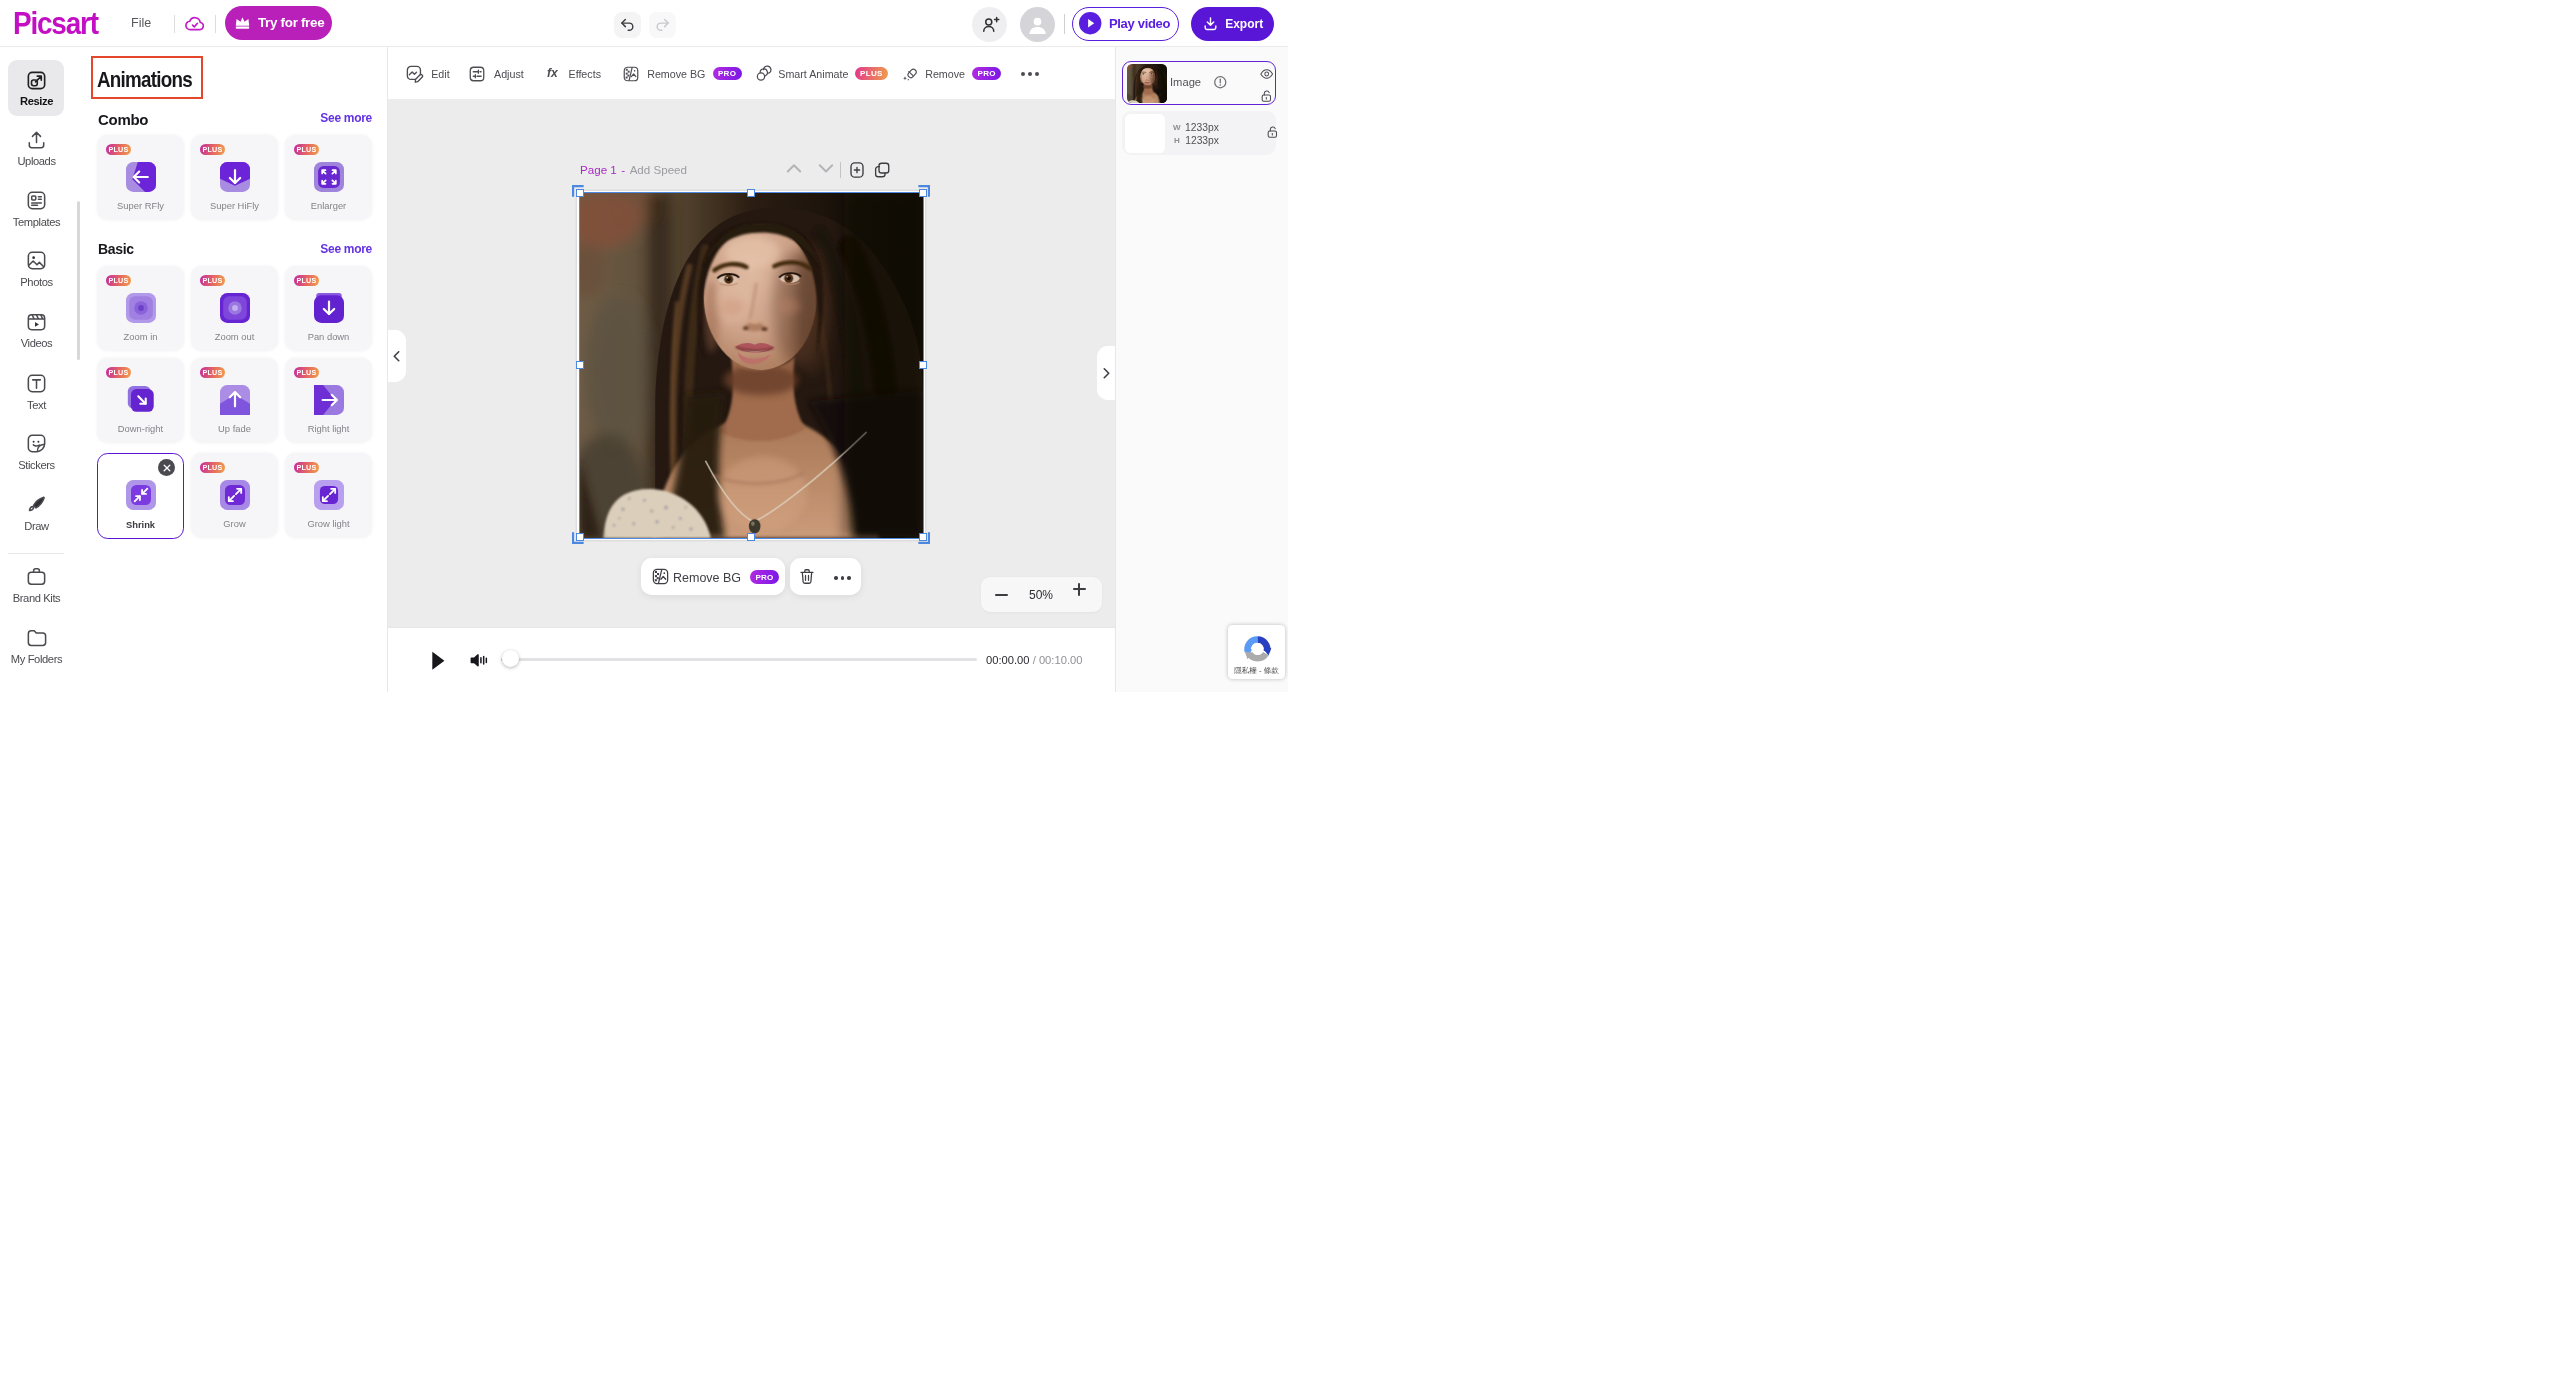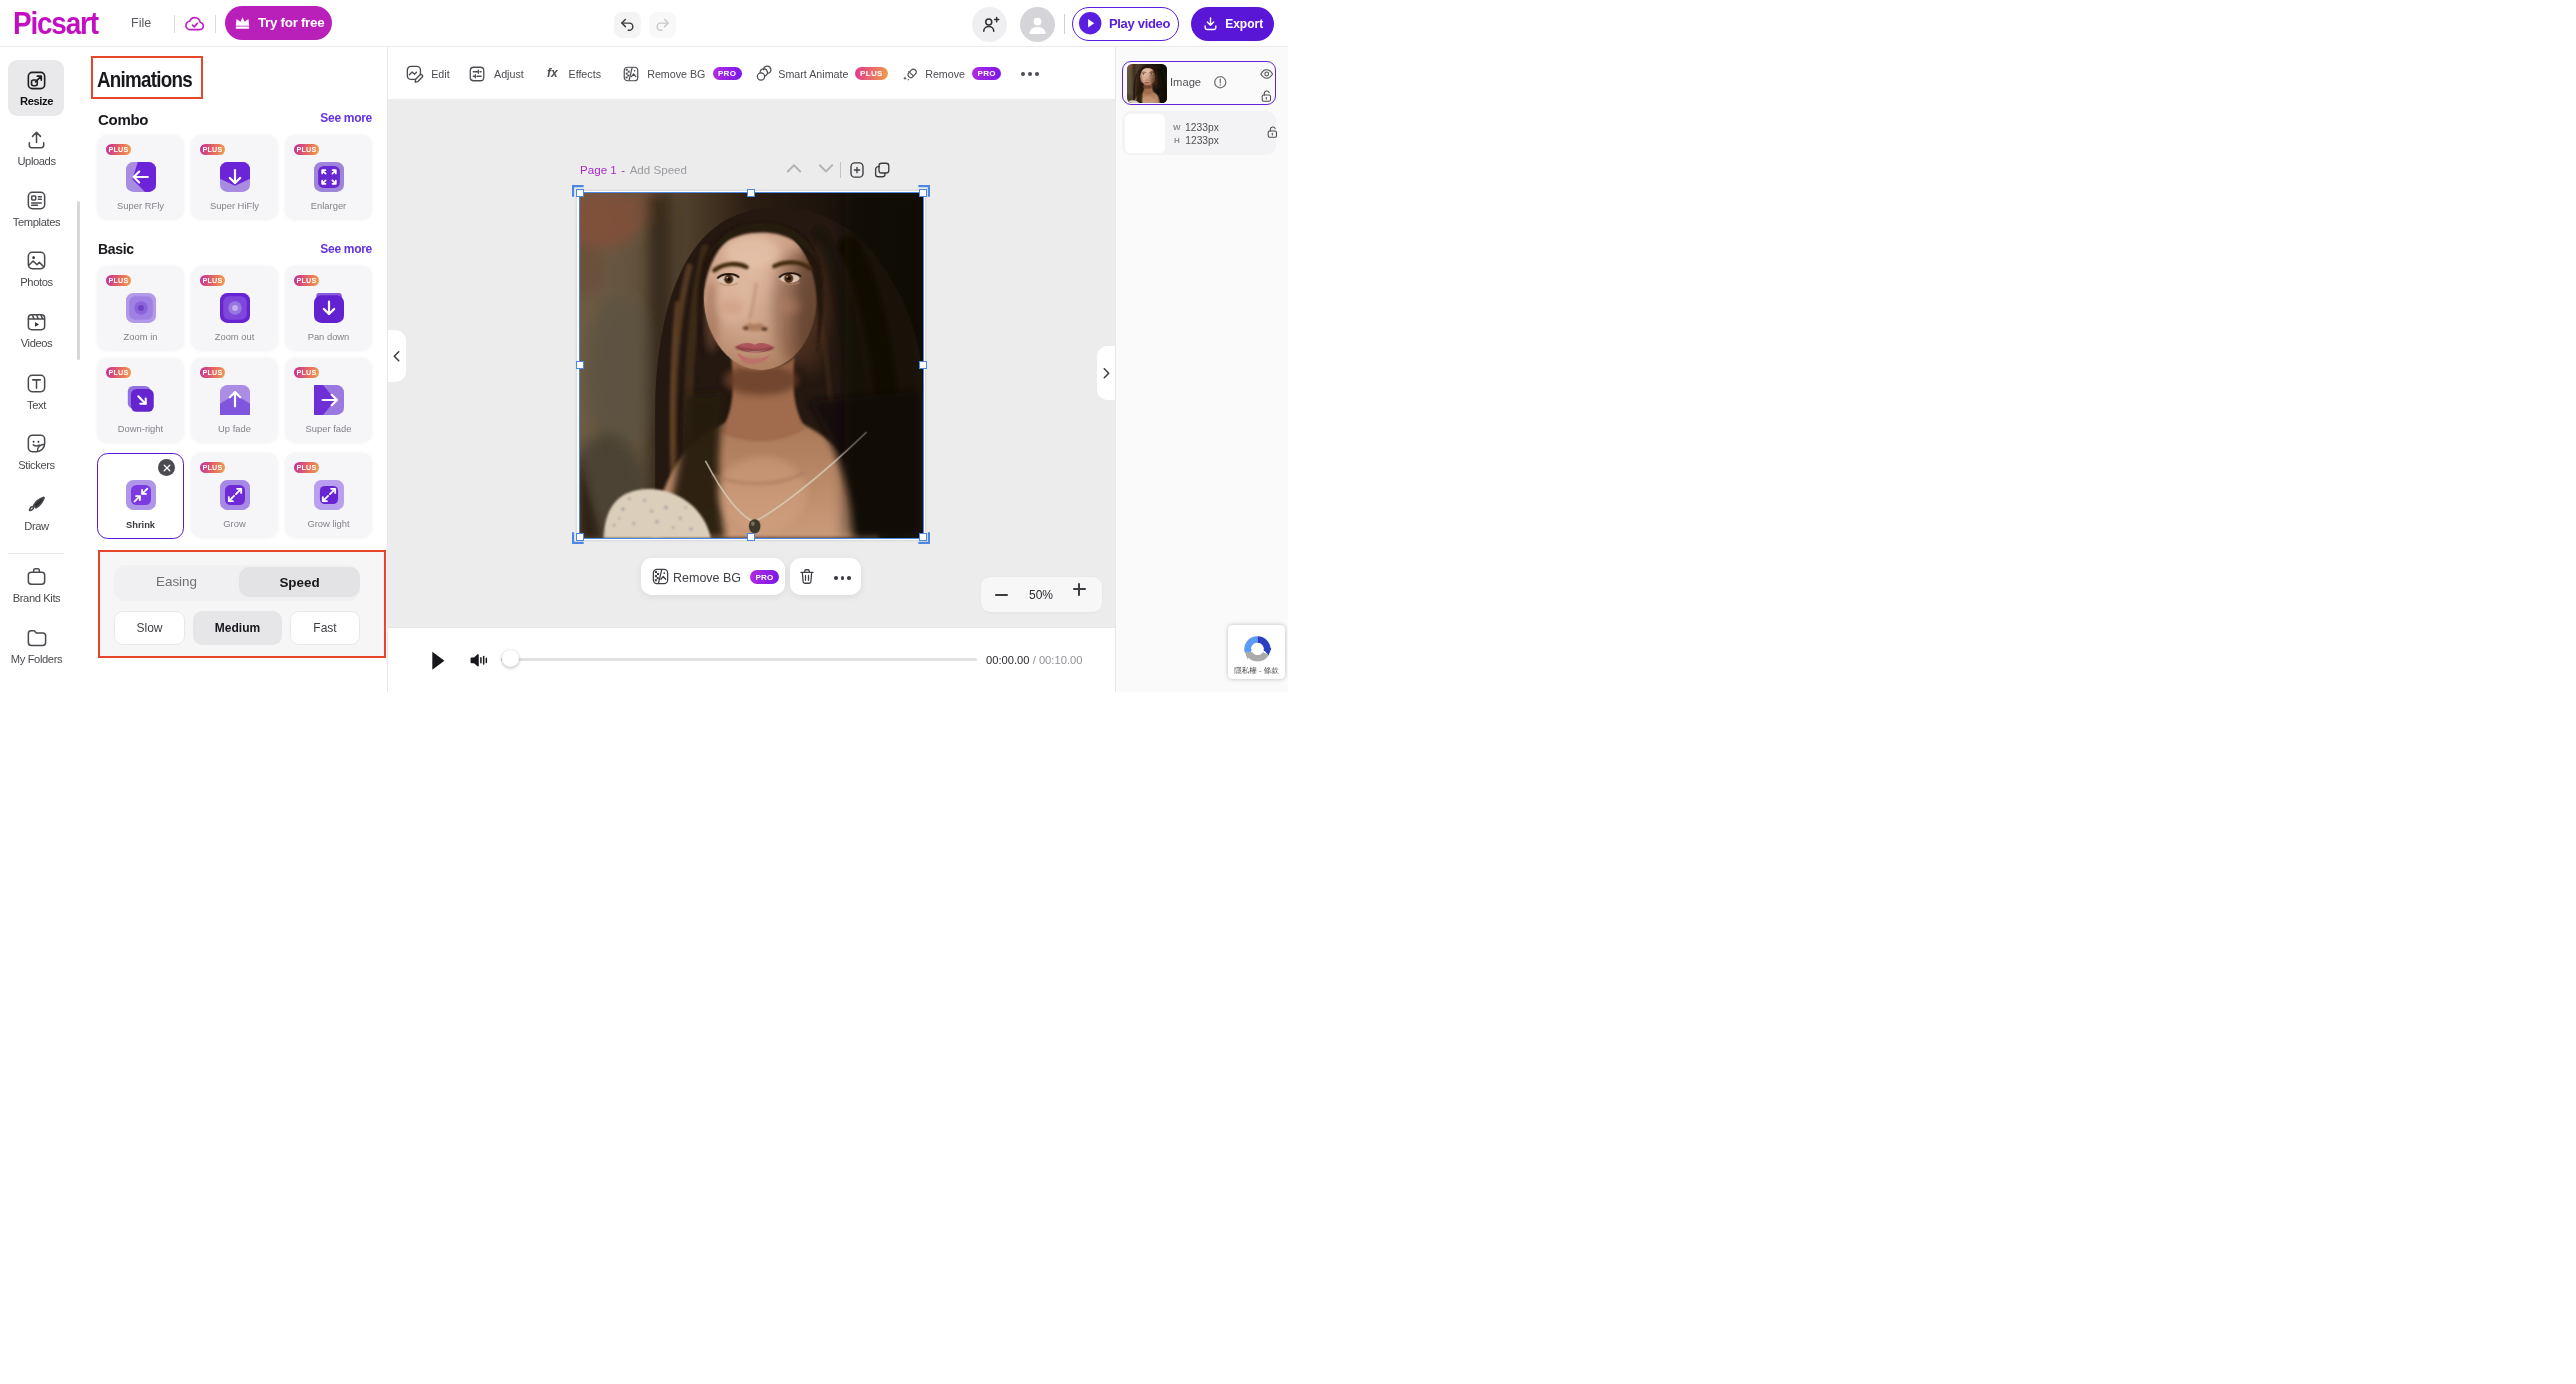--- a/index.html
+++ b/index.html
@@ -255,21 +255,21 @@
       <span class="clabel">Up fade</span>
     </div>
     <div class="card" style="left:212px;top:311px">
       <span class="plus">PLUS</span>
       <svg class="cicon" width="30" height="30" viewBox="0 0 33 33">
           <rect width="33" height="33" rx="8" fill="#9a79e0"></rect>
           <path d="M0 0 H10 L23.5 16.5 10 33 H0 Z" fill="#6e30d4"></path>
           <path d="M9.5 16.5 H25" stroke="#fff" stroke-width="2.4" stroke-linecap="round"></path>
           <path d="M19.5 10.8 25.2 16.5 19.5 22.2" fill="none" stroke="#fff" stroke-width="2.4" stroke-linecap="round" stroke-linejoin="round"></path>
         </svg>
-      <span class="clabel">Super fade</span>
+      <span class="clabel">Right light</span>
     </div>
     <div class="card" style="left:24px;top:406px;height:86px;background:#fff;border:1.8px solid #5a16d6;box-shadow:none">
       <div class="abs flex" style="left:60px;top:5px;width:17px;height:17px;border-radius:50%;background:#4a4a50;justify-content:center">
         <svg width="8" height="8" viewBox="0 0 10 10" stroke="#fff" stroke-width="1.6" stroke-linecap="round">
             <path d="M1.5 1.5 8.5 8.5 M8.5 1.5 1.5 8.5"></path>
           </svg>
       </div>
       <svg class="cicon" style="left:28px;top:26px" width="30" height="30" viewBox="0 0 33 33">
           <rect width="33" height="33" rx="8" fill="#b096e8"></rect>
           <rect x="5.5" y="5.5" width="22" height="22" rx="6" fill="#7b3be0"></rect>
@@ -296,28 +296,20 @@
       <span class="plus">PLUS</span>
       <svg class="cicon" width="30" height="30" viewBox="0 0 33 33">
           <rect width="33" height="33" rx="8" fill="#b9a0ee"></rect>
           <rect x="6.5" y="6.5" width="20" height="20" rx="5.5" fill="#6724d2"></rect>
           <path d="M17.5 15.5 23 10" stroke="#fff" stroke-width="2" stroke-linecap="round"></path>
           <path d="M23.3 14.2 V9.7 H18.8" fill="none" stroke="#fff" stroke-width="2" stroke-linecap="round" stroke-linejoin="round"></path>
           <path d="M15.5 17.5 10 23" stroke="#fff" stroke-width="2" stroke-linecap="round"></path>
           <path d="M9.7 18.8 V23.3 H14.2" fill="none" stroke="#fff" stroke-width="2" stroke-linecap="round" stroke-linejoin="round"></path>
         </svg>
       <span class="clabel">Grow light</span>
-    </div>
-    <div class="abs" style="left:25px;top:503px;width:288px;height:108px;border:2.7px solid #e8432c;background:#f6f6f7">
-      <div class="abs" style="left:14px;top:12.5px;width:246px;height:36px;background:#f0f0f2;border-radius:11.6px"></div>
-      <div class="abs" style="left:36px;top:22.4px;width:81px;text-align:center;font-size:13.4px;color:#717176">Easing</div>
-      <div class="abs flex" style="left:139px;top:15px;width:121px;height:30px;background:#e3e3e6;border-radius:10px;justify-content:center;font-size:13.4px;font-weight:bold;color:#17171c">Speed</div>
-      <div class="abs flex" style="left:14px;top:59px;width:71px;height:34px;background:#fff;border:0.9px solid #e8e8ea;border-radius:9px;justify-content:center;font-size:12px;color:#3f3f45">Slow</div>
-      <div class="abs flex" style="left:93px;top:59px;width:89px;height:34px;background:#e6e6e9;border-radius:9px;justify-content:center;font-size:12px;font-weight:bold;color:#17171c">Medium</div>
-      <div class="abs flex" style="left:190px;top:59px;width:70px;height:34px;background:#fff;border:0.9px solid #e8e8ea;border-radius:9px;justify-content:center;font-size:12px;color:#3f3f45">Fast</div>
     </div>
   </div>
   <div class="abs" style="left:388px;top:47px;width:727px;height:53px;background:#fff">
     <div class="t2item" style="left:17px;">
       <svg width="19" height="19" viewBox="0 0 24 24" fill="none" stroke="#4c4c52" stroke-width="1.7" stroke-linecap="round" stroke-linejoin="round">
           <rect x="3" y="3" width="16.5" height="16.5" rx="4.5"></rect>
           <path d="M5.5 13.5 9 10 12 13 14.5 10.5"></path>
           <path d="M13.2 19.5 19 13.7 a2 2 0 0 1 2.8 2.8 L16 22.3 13 23 Z" fill="#fff"></path>
         </svg>
       <span class="txt">Edit</span>

